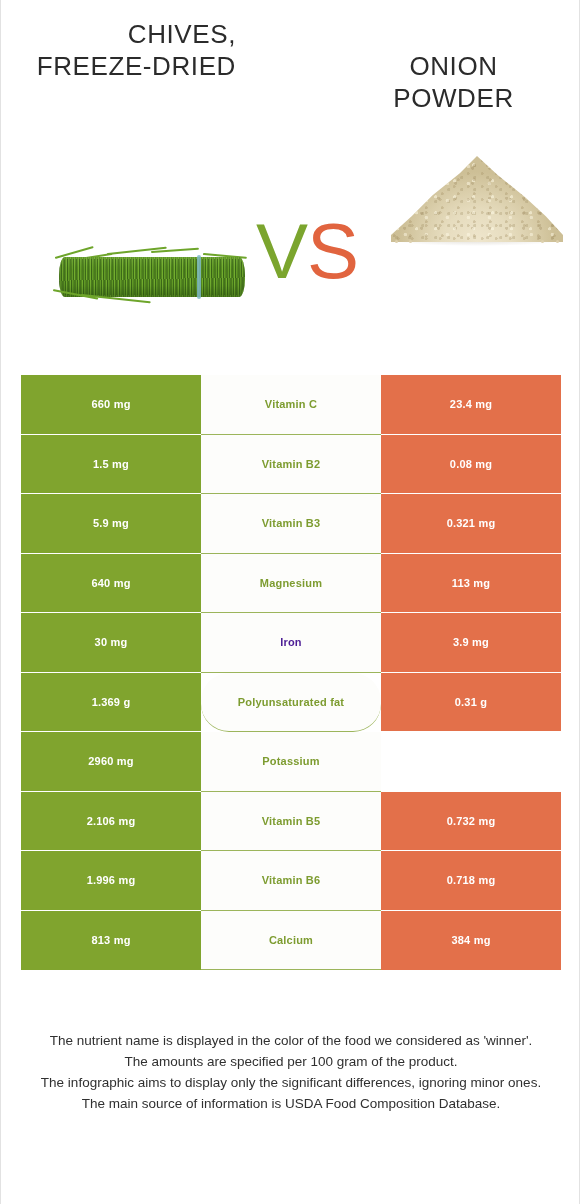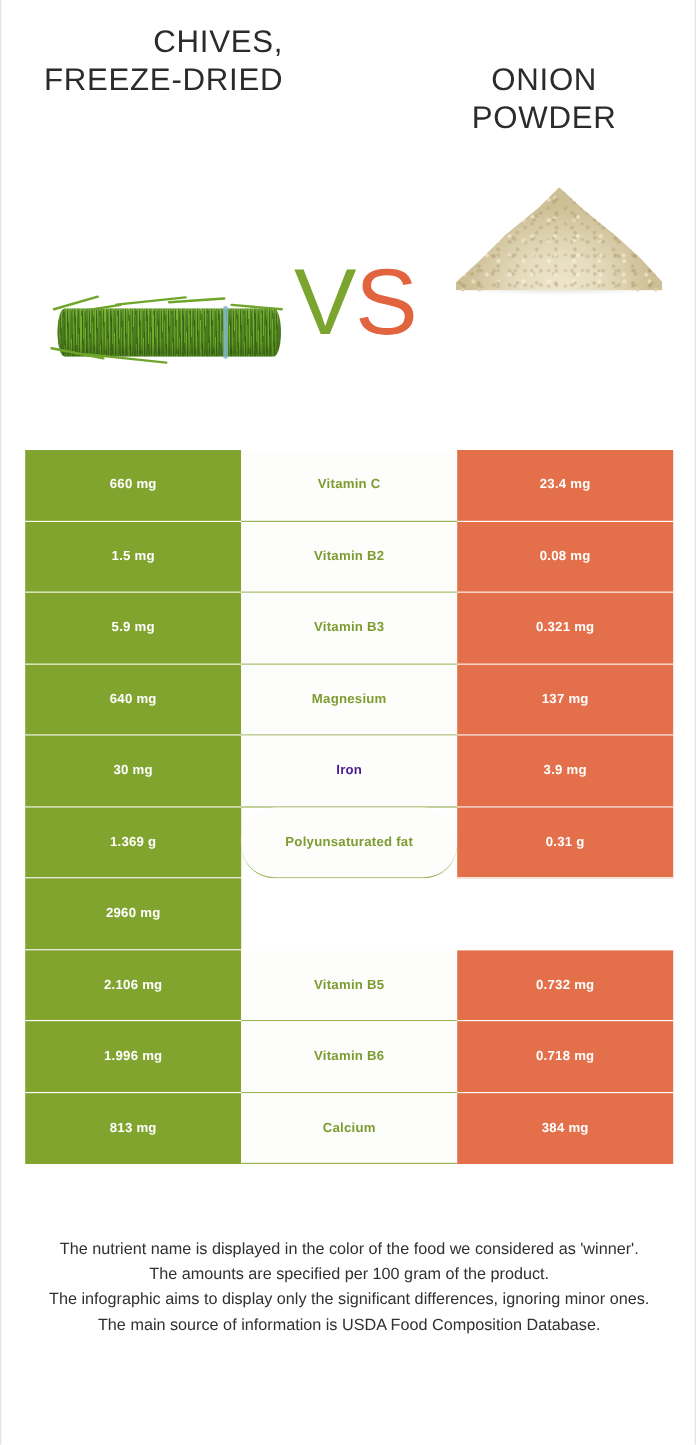--- a/index.html
+++ b/index.html
@@ -52,21 +52,21 @@
     left: 345px;
     top: 32px;
     width: 215px;
     text-align: center;
   }
 
   
   .hero {
     position: absolute;
     top: 130px;
-    left: 5px;
+    left: 16px;
     width: 483px;
     height: 232px;
   }
 
   
   .chives {
     position: absolute;
     left: 34px;
     top: 117px;
     width: 197px;
@@ -310,34 +310,35 @@
         <div class="cell cell-right">0.08 mg</div>
       </div>
       <div class="row">
         <div class="cell cell-left">5.9 mg</div>
         <div class="cell cell-mid" style="color: rgb(125, 156, 48);">Vitamin B3</div>
         <div class="cell cell-right">0.321 mg</div>
       </div>
       <div class="row">
         <div class="cell cell-left">640 mg</div>
         <div class="cell cell-mid" style="color: rgb(125, 156, 48);">Magnesium</div>
-        <div class="cell cell-right">137 mg</div>
+        <div class="cell cell-right">113 mg</div>
       </div>
       <div class="row">
         <div class="cell cell-left">30 mg</div>
         <div class="cell cell-mid" style="color: #4c1d95;">Iron</div>
         <div class="cell cell-right">3.9 mg</div>
       </div>
       <div class="row">
         <div class="cell cell-left">1.369 g</div>
         <div class="cell cell-mid" style="color: rgb(125, 156, 48); border-radius: 28px;">Polyunsaturated fat</div>
         <div class="cell cell-right">0.31 g</div>
       </div>
       <div class="row">
         <div class="cell cell-left">2960 mg</div>
+        <div class="cell cell-mid" style="color: rgb(125, 156, 48);">Potassium</div>
       </div>
       <div class="row">
         <div class="cell cell-left">2.106 mg</div>
         <div class="cell cell-mid" style="color: rgb(125, 156, 48);">Vitamin B5</div>
         <div class="cell cell-right">0.732 mg</div>
       </div>
       <div class="row">
         <div class="cell cell-left">1.996 mg</div>
         <div class="cell cell-mid" style="color: rgb(125, 156, 48);">Vitamin B6</div>
         <div class="cell cell-right">0.718 mg</div>

